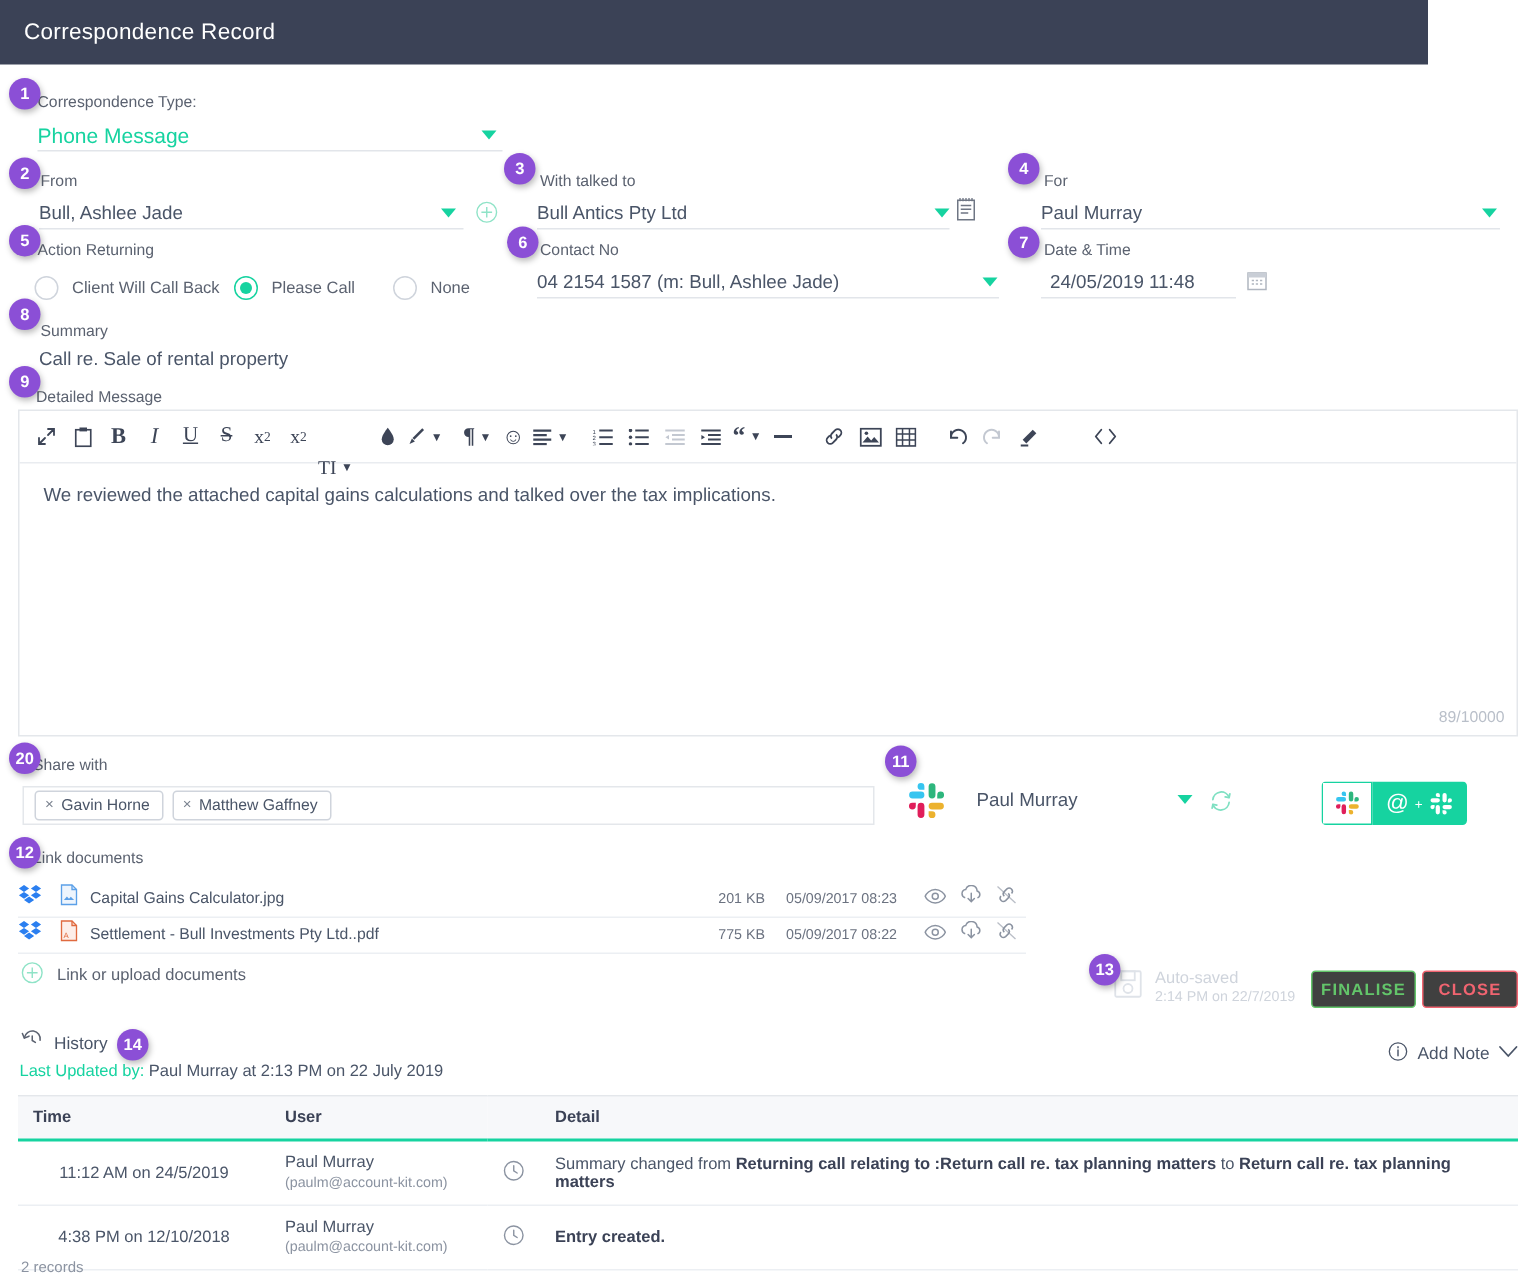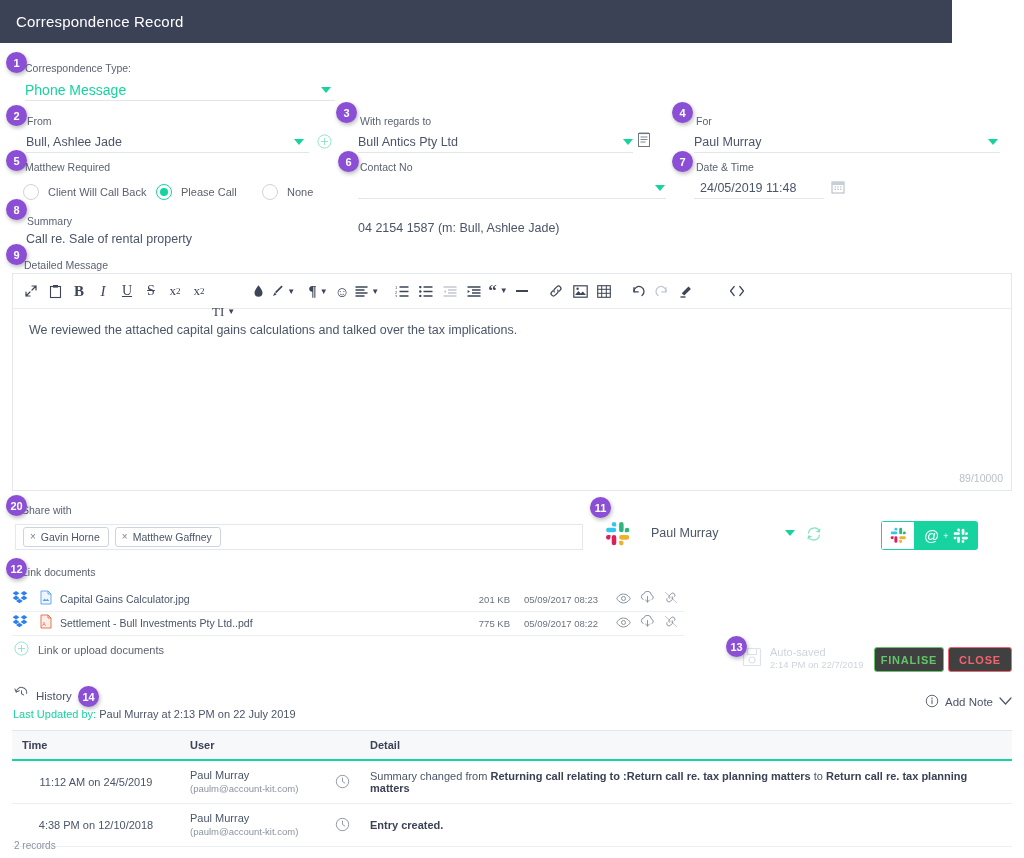--- a/index.html
+++ b/index.html
@@ -322,48 +322,48 @@
   <div class="fld-value" style="position:absolute;left:26px;top:134px;">Bull, Ashlee Jade</div>
   <div class="caret" style="left:294px;top:139px;"></div>
   <div class="fld-underline" style="left:26px;top:152px;width:283px;"></div>
   <div style="position:absolute;left:317px;top:134px;">
     <svg width="15" height="15" viewBox="0 0 16 16">
         <circle cx="8" cy="8" r="7" fill="none" stroke="#8fe3c7" stroke-width="1"></circle>
         <path d="M8 4.2v7.6M4.2 8h7.6" stroke="#8fe3c7" stroke-width="1"></path>
       </svg>
   </div>
 
-  <div class="fld-label" style="position:absolute;left:360px;top:115px;">With regards to</div>
+  <div class="fld-label" style="position:absolute;left:360px;top:115px;">With talked to</div>
   <div class="fld-value" style="position:absolute;left:358px;top:134px;">Bull Antics Pty Ltd</div>
   <div class="caret" style="left:623px;top:139px;"></div>
   <div class="fld-underline" style="left:358px;top:152px;width:275px;"></div>
   <div style="position:absolute;left:636px;top:131px;">
     <svg width="16" height="17" viewBox="0 0 16 17">
       <rect x="2.5" y="2.5" width="11" height="13" fill="#fff" stroke="#6f7684" stroke-width="1"></rect>
       <path d="M4.5 6h7M4.5 8.5h7M4.5 11h5" stroke="#6f7684" stroke-width=".9"></path>
       <path d="M4 1v2.2M6 1v2.2M8 1v2.2M10 1v2.2M12 1v2.2" stroke="#6f7684" stroke-width=".9"></path>
     </svg>
   </div>
 
   <div class="fld-label" style="position:absolute;left:696px;top:115px;">For</div>
   <div class="fld-value" style="position:absolute;left:694px;top:134px;">Paul Murray</div>
   <div class="caret" style="left:988px;top:139px;"></div>
   <div class="fld-underline" style="left:694px;top:152px;width:306px;"></div>
 
-  <div class="fld-label" style="position:absolute;left:25px;top:161px;">Matthew Required</div>
+  <div class="fld-label" style="position:absolute;left:25px;top:161px;">Action Returning</div>
 
   <div class="radio" style="left:23px;top:184px;"></div>
   <div class="radio-label" style="left:48px;top:186px;">Client Will Call Back</div>
   <div class="radio on" style="left:156px;top:184px;"></div>
   <div class="radio-label" style="left:181px;top:186px;">Please Call</div>
   <div class="radio" style="left:262px;top:184px;"></div>
   <div class="radio-label" style="left:287px;top:186px;">None</div>
 
   <div class="fld-label" style="position:absolute;left:360px;top:161px;">Contact No</div>
-  <div class="fld-value" style="position:absolute;left:358px;top:180px;margin-top:40px;">04 2154 1587 (m: Bull, Ashlee Jade)</div>
+  <div class="fld-value" style="position:absolute;left:358px;top:180px;">04 2154 1587 (m: Bull, Ashlee Jade)</div>
   <div class="caret" style="left:655px;top:185px;"></div>
   <div class="fld-underline" style="left:358px;top:198px;width:308px;"></div>
 
   <div class="fld-label" style="position:absolute;left:696px;top:161px;">Date &amp; Time</div>
   <div class="fld-value" style="position:absolute;left:700px;top:180px;">24/05/2019 11:48</div>
   <div class="fld-underline" style="left:694px;top:198px;width:130px;"></div>
   <div style="position:absolute;left:831px;top:180px;">
     <svg width="14" height="14" viewBox="0 0 14 14">
       <rect x="1" y="2" width="12" height="11" fill="#fff" stroke="#b0b6c0" stroke-width="1"></rect>
       <rect x="1" y="2" width="12" height="3" fill="#c9ced6"></rect>

